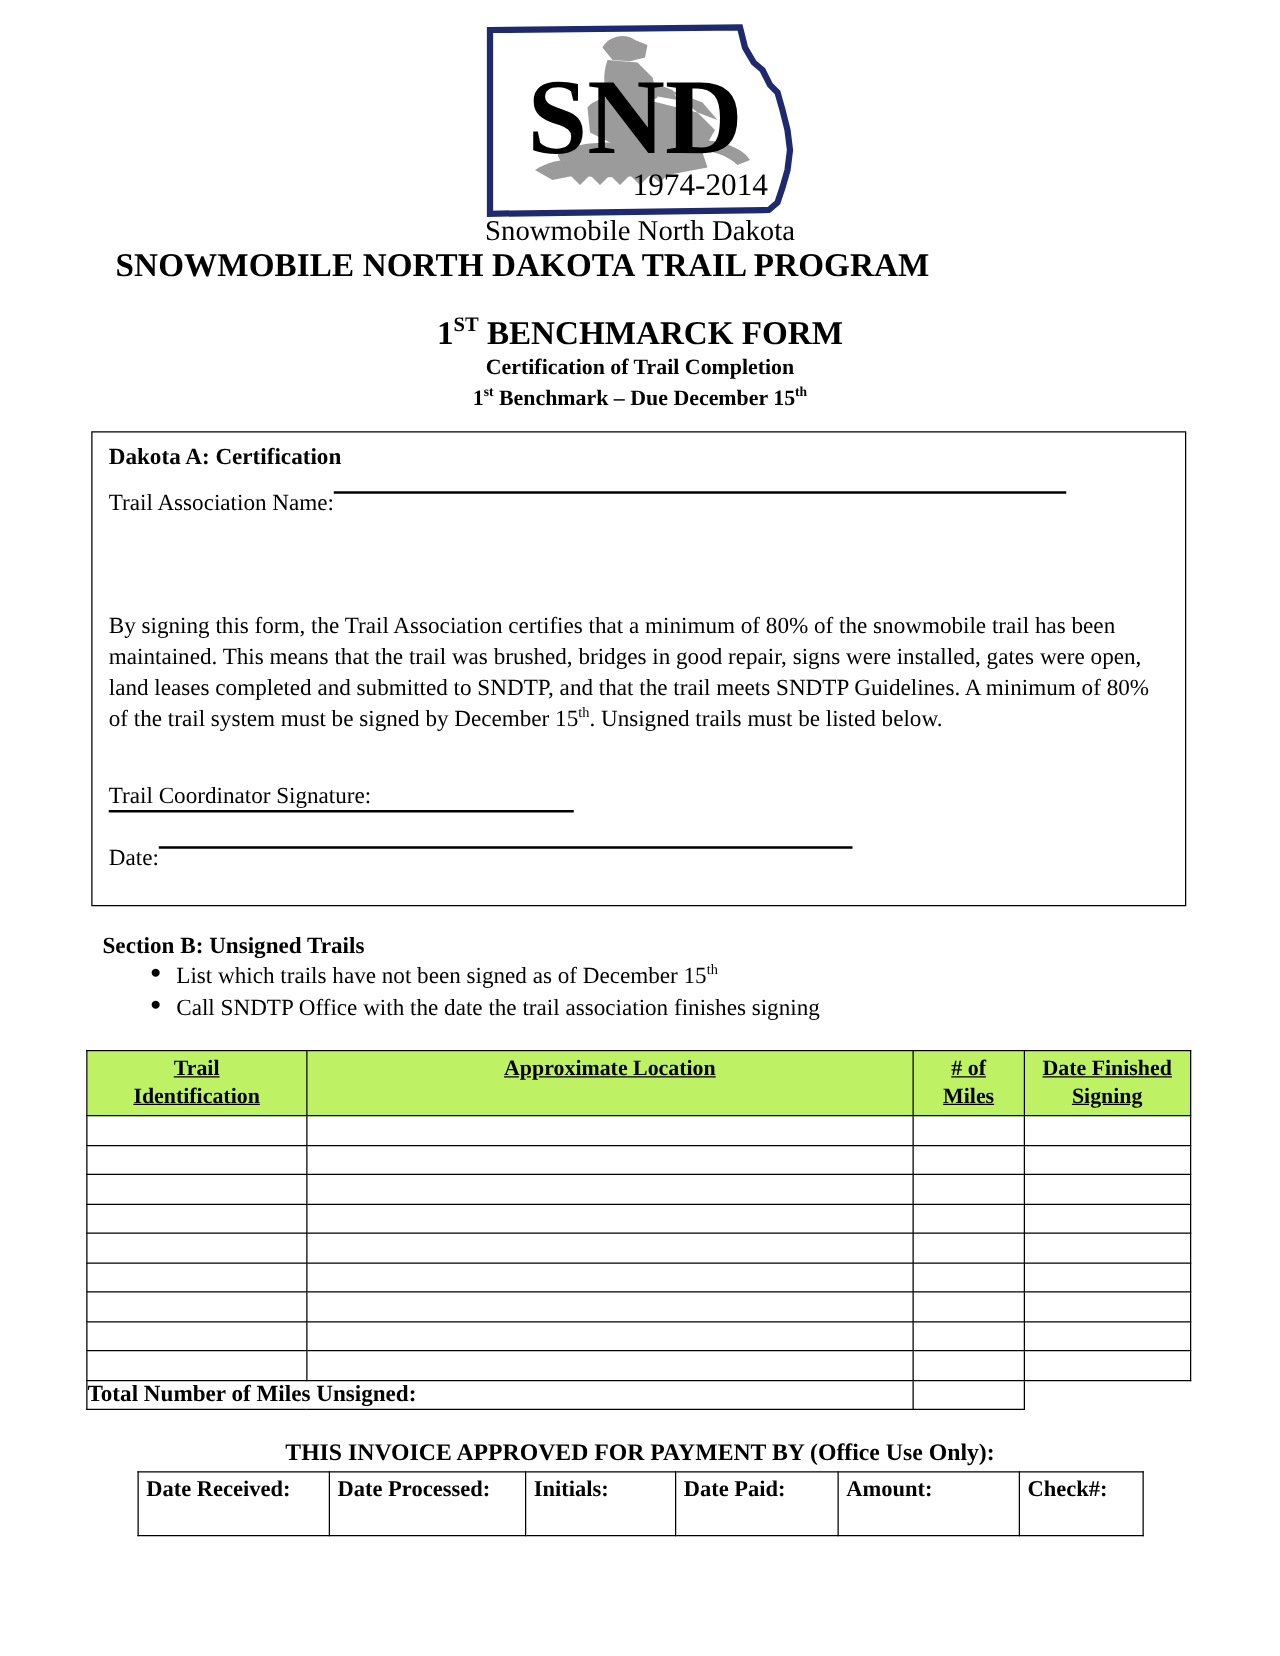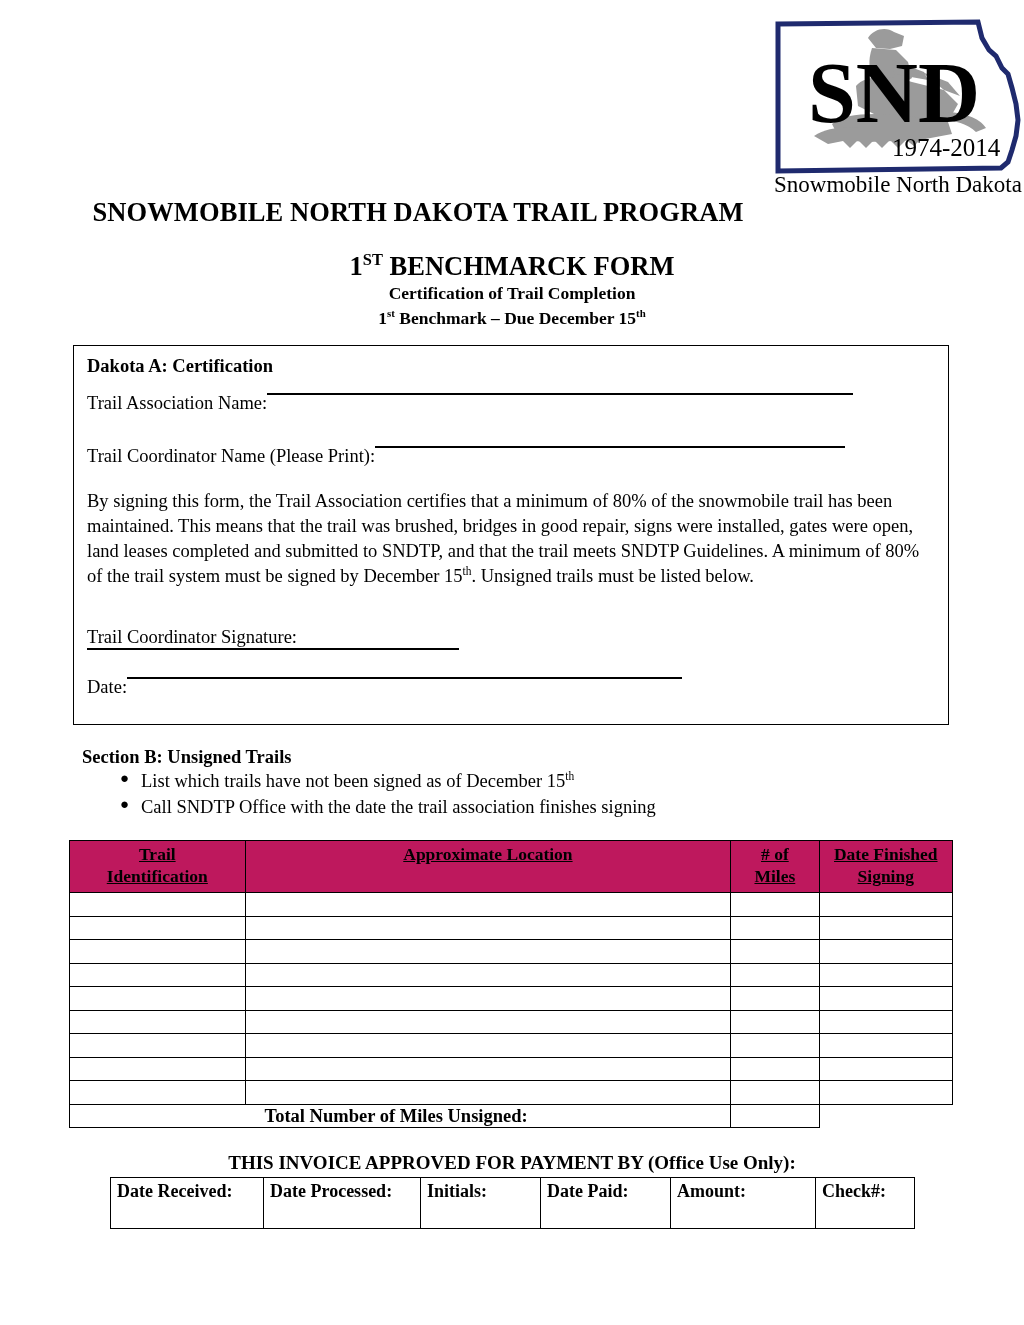--- a/index.html
+++ b/index.html
@@ -19,21 +19,21 @@
     position: relative;
     width: 1024px;
     height: 1325px;
   }
 
   
   .logo-block {
     position: absolute;
     left: 0; top: 16px;
     width: 1024px;
-    text-align: right;
+    text-align: center;
   }
   .logo-wrap {
     display: inline-block;
     position: relative;
     width: 252px;
     height: 180px;
   }
   .logo-svg { display: block; }
 
   
@@ -154,36 +154,36 @@
     border-collapse: collapse;
     table-layout: fixed;
     font-size: 17.5px;
   }
   .trail-table td, .trail-table th {
     border: 1.3px solid #000;
     padding: 0;
     box-sizing: border-box;
   }
   .trail-table thead th {
-    background: #be185d;
+    background: #bef264;
     font-weight: bold;
     text-align: center;
     vertical-align: top;
     padding: 3px 2px 5px 2px;
     line-height: 1.24;
   }
   .trail-table thead th .u { text-decoration: underline; }
   .trail-table tbody td { height: 23.5px; }
   .col-trail { width: 175px; }
   .col-loc   { width: 484px; }
   .col-miles { width: 88px; }
   .col-date  { width: 133px; }
 
   .total-label {
-    text-align: center;
+    text-align: left;
     font-weight: bold;
     padding-right: 8px !important;
     height: 28px;
     font-size: 18.5px;
   }
   .total-blank {
     border: none !important;
   }
 
   
@@ -279,24 +279,20 @@
   <div class="section-a">
     <div class="sa-inner">
 
       <div class="sa-heading">Dakota A:  Certification</div>
 
       <div class="field-row r-assoc">
         <span class="lbl">Trail Association Name:</span>
           <span class="rule" style="width:586px"></span>
       </div>
 
-      <div class="field-row r-coord">
-        <span class="lbl">Trail Coordinator Name (Please Print):</span>
-          <span class="rule" style="width:470px"></span>
-      </div>
 
       <div class="sa-para">
         <span>By signing this form, the Trail Association certifies that a minimum of 80% of the snowmobile trail has been maintained. This means that the trail was brushed, bridges in good repair, signs were installed, gates were open, land leases completed and submitted to SNDTP, and that the trail meets SNDTP Guidelines. A minimum of 80% of the trail system must be signed by December 15</span><span class="sup">th</span><span>. Unsigned trails must be listed below.</span>
       </div>
 
       <div class="field-row r-sig">
         <span class="lbl">Trail Coordinator Signature:</span>
           <span class="rule" style="width:372px"></span>
       </div>
 

